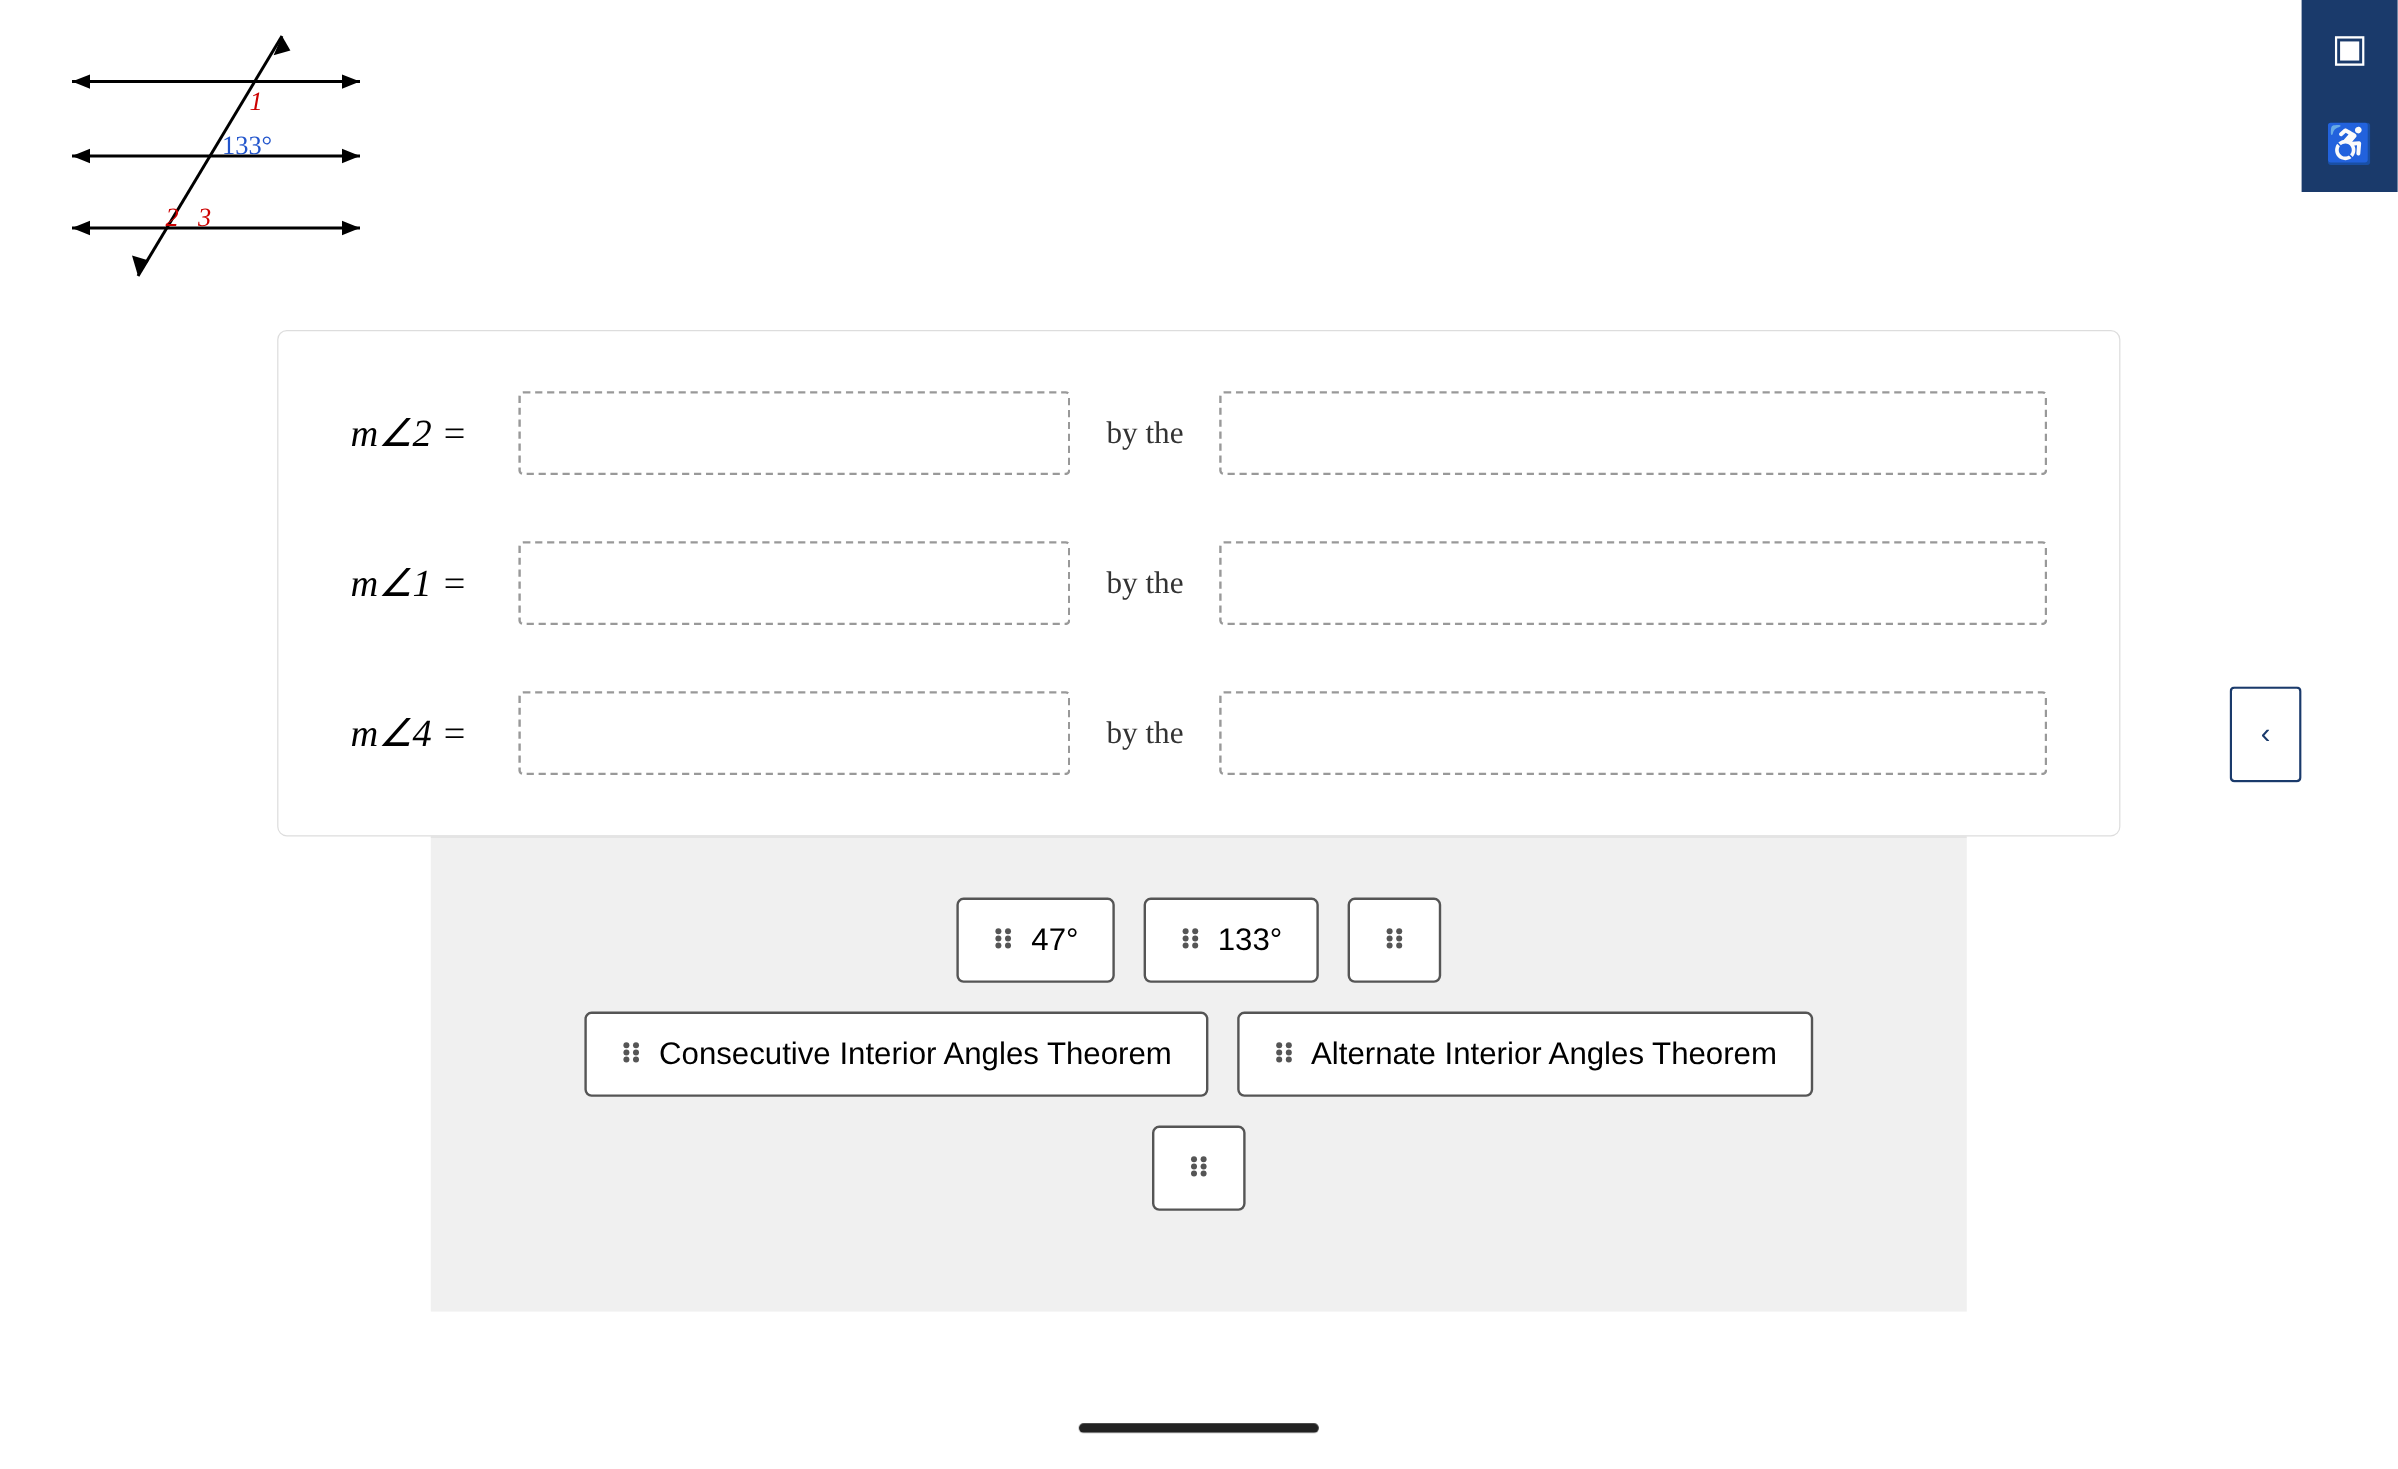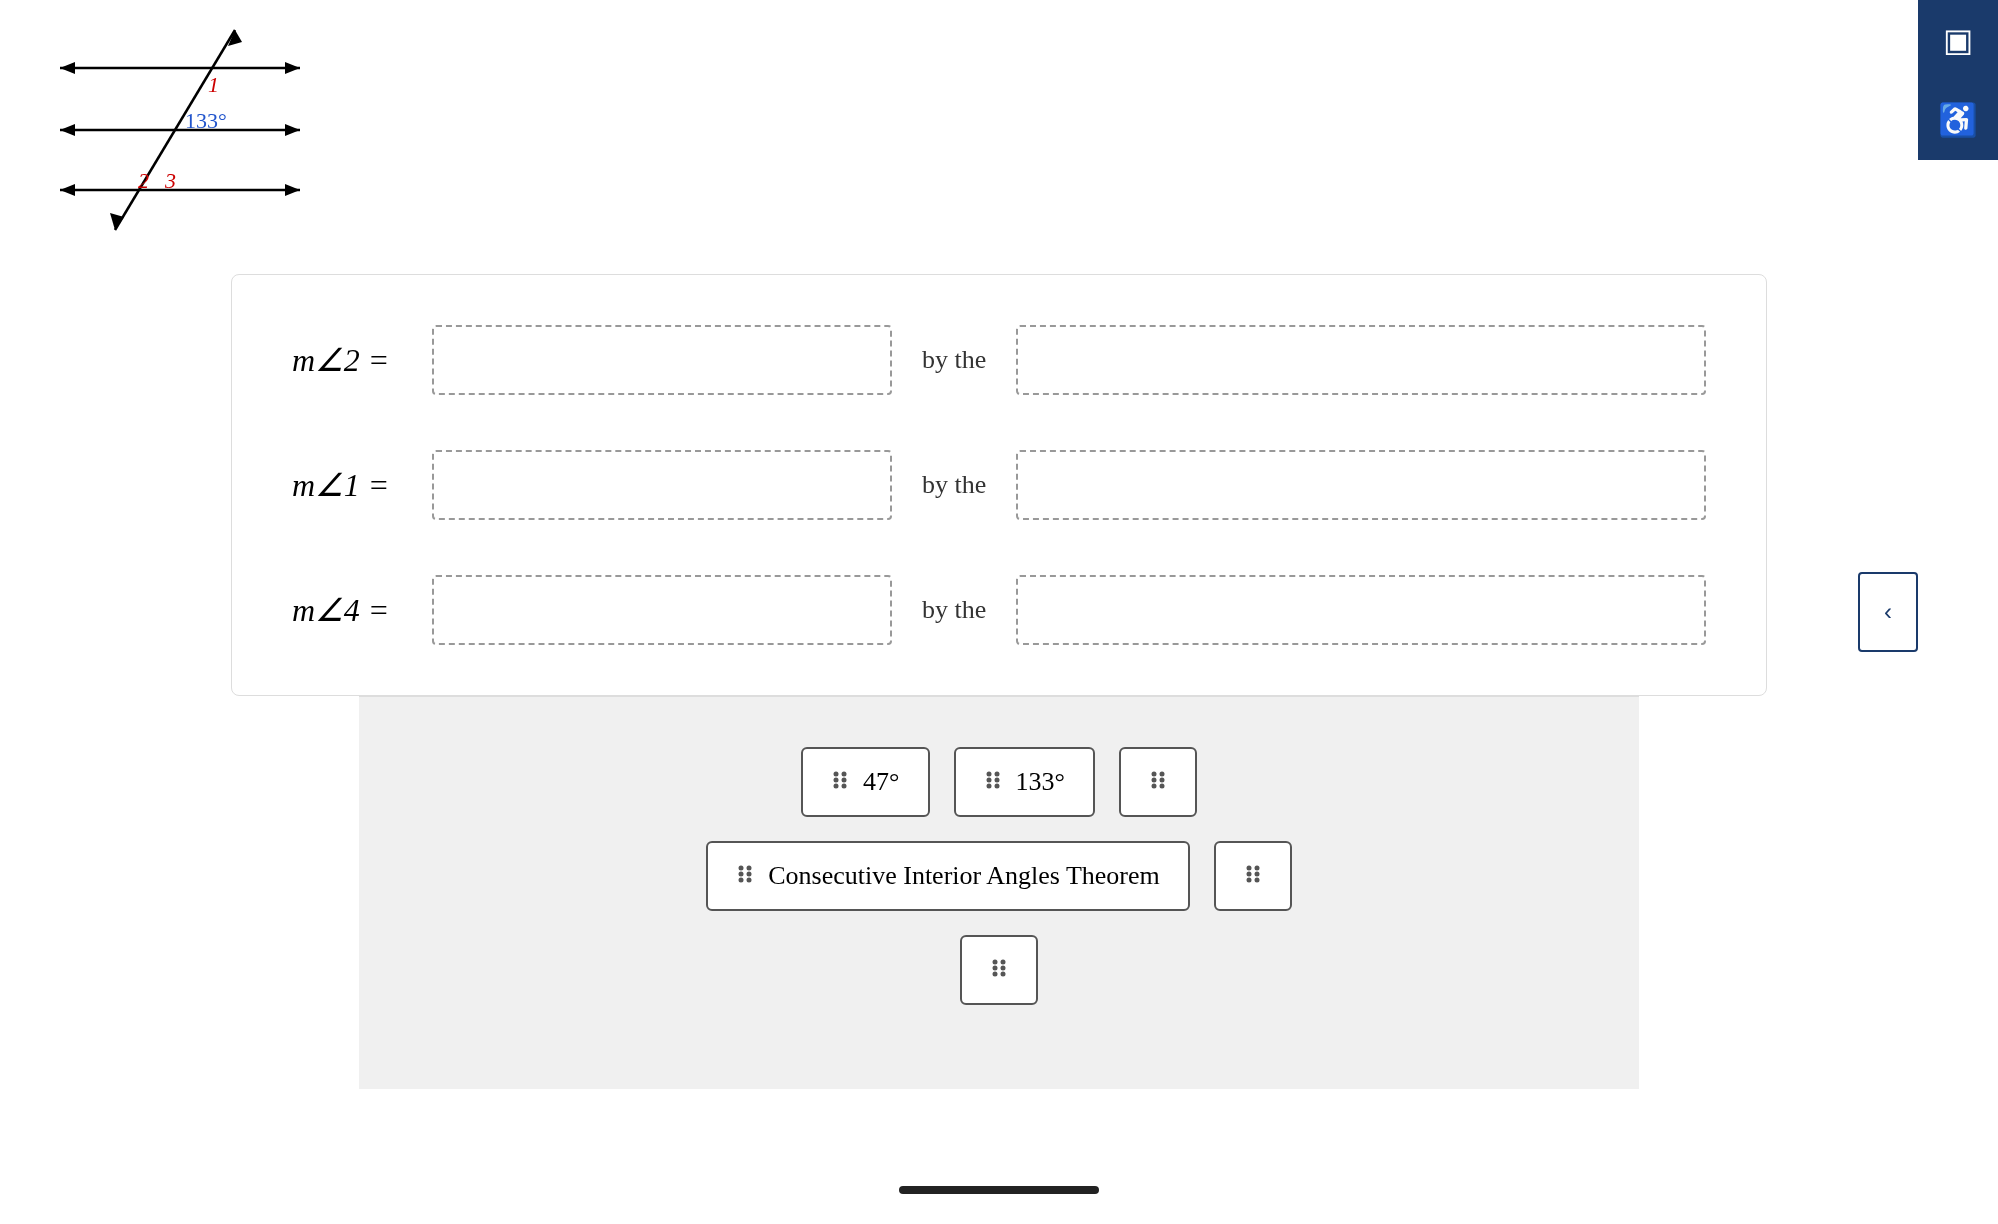--- a/index.html
+++ b/index.html
@@ -134,21 +134,21 @@
       background: white;
       border: 2px solid #555;
       border-radius: 6px;
       padding: 18px 28px;
       font-size: 26px;
       cursor: grab;
       display: flex;
       align-items: center;
       gap: 14px;
       white-space: nowrap;
-      font-family: Liberation Serif, serif;
+      font-family: Liberation Sans, sans-serif;
     }
 
     
     .diagram-svg-container {
       padding: 20px 30px 30px 30px;
     }
 
     
     .bottom-scrollbar {
       position: fixed;
@@ -301,20 +301,21 @@
         <span>
           <svg width="18" height="22" viewBox="0 0 18 22">
               <circle cx="5" cy="6" r="2.5" fill="#555"></circle>
               <circle cx="13" cy="6" r="2.5" fill="#555"></circle>
               <circle cx="5" cy="12" r="2.5" fill="#555"></circle>
               <circle cx="13" cy="12" r="2.5" fill="#555"></circle>
               <circle cx="5" cy="18" r="2.5" fill="#555"></circle>
               <circle cx="13" cy="18" r="2.5" fill="#555"></circle>
             </svg>
         </span>
+        <span>Alternate Interior Angles Theorem</span>
       </div>
     </div>
 
     <div class="options-row">
       <div class="drag-chip">
         <span>
           <svg width="18" height="22" viewBox="0 0 18 22">
               <circle cx="5" cy="6" r="2.5" fill="#555"></circle>
               <circle cx="13" cy="6" r="2.5" fill="#555"></circle>
               <circle cx="5" cy="12" r="2.5" fill="#555"></circle>

